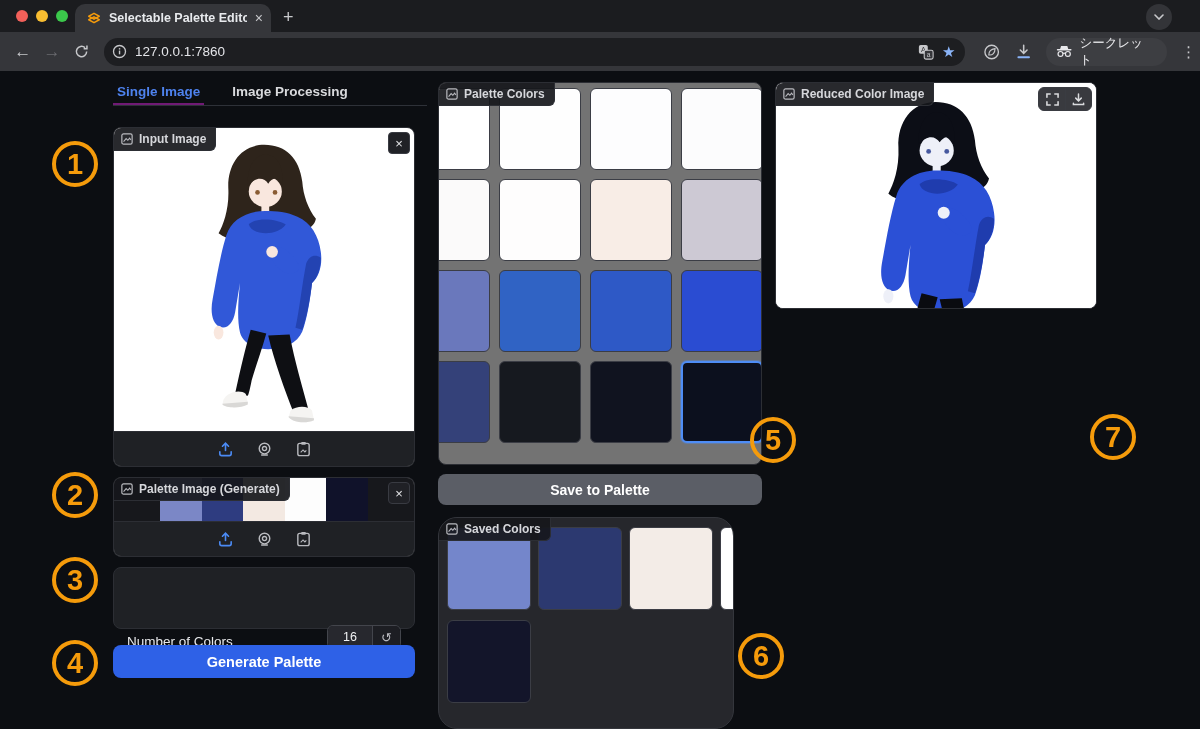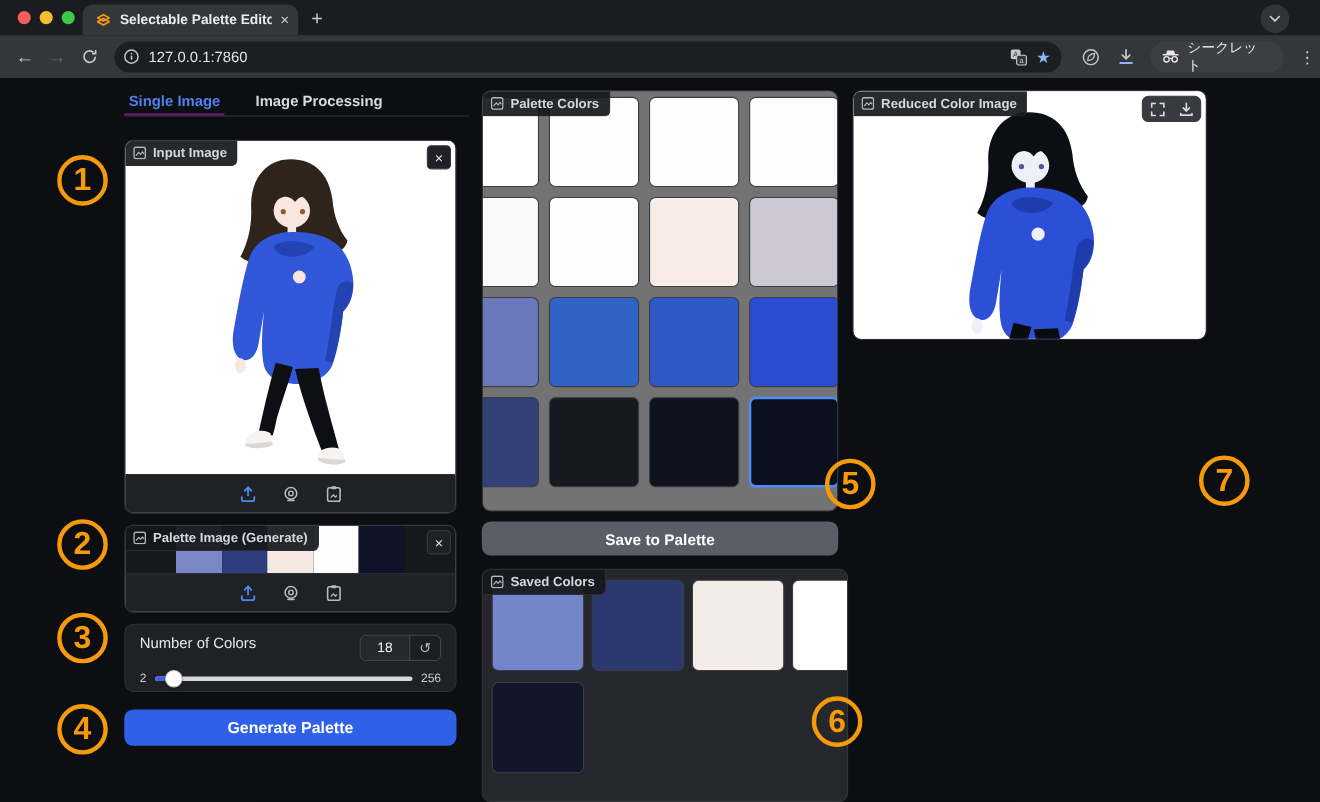--- a/index.html
+++ b/index.html
@@ -60,21 +60,21 @@
 
   .input-panel { left:113px; top:56px; width:302px; height:340px; }
   .input-panel .img-area { height:305px; }
   .palette-img-panel { left:113px; top:406px; width:302px; height:80px; }
   .palette-img-panel .strip-wrap { position:absolute; left:0; top:0; width:100%; height:45px;
     display:flex; align-items:stretch; justify-content:center; background:#17181c; }
   .strip-seg { width:41.6px; }
 
   .slider-block { position:absolute; left:113px; top:496px; width:302px; height:62px;
     background:#1f2125; border:1px solid #2c2e34; border-radius:8px; padding:9px 13px; }
-  .sb-row1 { display:flex; align-items:flex-start; justify-content:space-between; }
+  .sb-row1 { display:flex; align-items:flex-end; justify-content:space-between;margin-top:48px; }
   .sb-label { color:#e8e9ec; font-size:13.5px; }
   .num-input { display:flex; height:24px; border:1px solid #43454c; border-radius:6px; overflow:hidden; }
   .num-val { width:44px; background:#27282e; color:#f0f1f3; font-size:12.5px; display:flex;
     align-items:center; justify-content:center; }
   .num-reset { width:28px; background:#1d1e23; color:#b8b9be; font-size:13px; display:flex;
     align-items:center; justify-content:center; border-left:1px solid #43454c; }
   .sb-row2 { display:flex; align-items:center; gap:8px; margin-top:10px; }
   .sl-min,.sl-max { color:#cbccd0; font-size:11px; }
   .sl-track { position:relative; flex:1; height:4px; background:#d6d7da; border-radius:2px; }
   .sl-fill { position:absolute; left:0; top:0; height:4px; width:5.5%; background:#3569e8;
@@ -86,22 +86,22 @@
   .btn { position:absolute; border:none; border-radius:8px; font-weight:700;
     font-family:"Liberation Sans", sans-serif; color:#ffffff; display:flex; align-items:center;
     justify-content:center; }
   .generate-btn { left:113px; top:574px; width:302px; height:33px; background:#2e61e7;
     font-size:14.5px; }
   .save-btn { left:438px; top:403px; width:324px; height:31px; background:#5b5e66; font-size:14px; }
 
   .palette-gallery { left:438px; top:11px; width:324px; height:383px; }
   .pg-grid { position:absolute; left:-31px; top:5px; display:grid;
     grid-template-columns:repeat(4,82px); grid-auto-rows:82px; gap:9px; }
-  .saved-gallery { left:438px; top:446px; width:333px; height:212px; background:#26272c;
-    border-color:#34363c; }
+  .saved-gallery { left:438px; top:446px; width:296px; height:212px; background:#26272c;
+    border-color:#34363c;border-radius:19px; }
   .sg-grid { position:absolute; left:8px; top:9px; display:grid;
     grid-template-columns:repeat(4,84px); grid-auto-rows:83px; gap:10px 7px; width:400px; }
   .swatch { border-radius:6px; border:1px solid #3b3d45; }
   .swatch.selected { border:2px solid #4e8df6; box-shadow:0 0 0 1px rgba(78,141,246,.35); }
 
   .reduced-panel { left:775px; top:11px; width:322px; height:227px; background:#ffffff; }
   .icon-group { position:absolute; right:4px; top:4px; z-index:5; display:flex;
     background:rgba(30,31,36,.88); border:1px solid #3a3c42; border-radius:6px; overflow:hidden; }
   .icon-group .igb { width:26px; height:22px; display:flex; align-items:center; justify-content:center; }
   .icon-group .igb + .igb { border-left:1px solid #3a3c42; }
@@ -294,21 +294,21 @@
           <rect x="6.5" y="1" width="5" height="3" rx="1" fill="#b9babf"></rect>
           <path d="M6 12 L8.5 9.5 L10.5 11.5 L12 10" fill="none" stroke="#b9babf" stroke-width="1.2"></path>
         </svg>
       </div>
     </div>
 
     <div class="slider-block">
       <div class="sb-row1">
         <span class="sb-label">Number of Colors</span>
         <div class="num-input">
-          <span class="num-val">18</span>
+          <span class="num-val">16</span>
           <span class="num-reset">↺</span>
         </div>
       </div>
       <div class="sb-row2">
         <span class="sl-min">2</span>
         <div class="sl-track">
           <div class="sl-fill"></div>
           <div class="sl-handle"></div>
         </div>
         <span class="sl-max">256</span>

